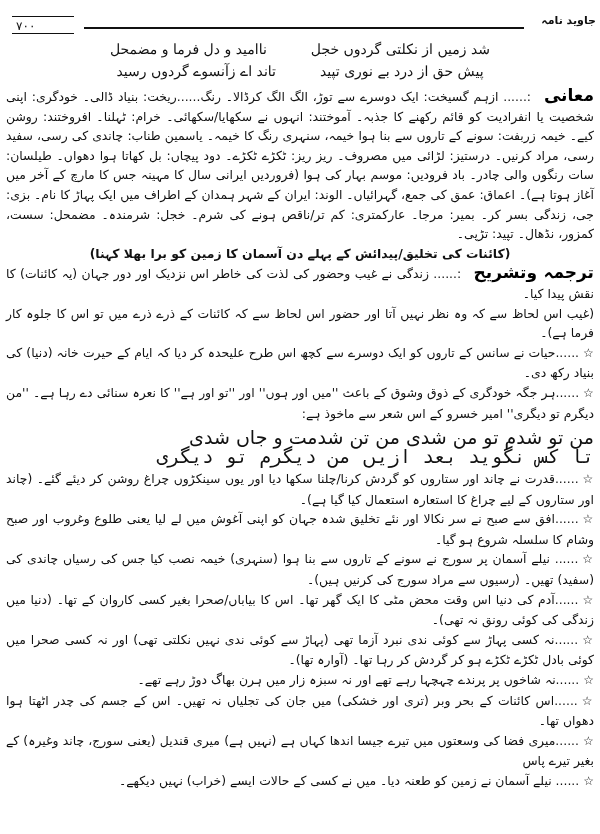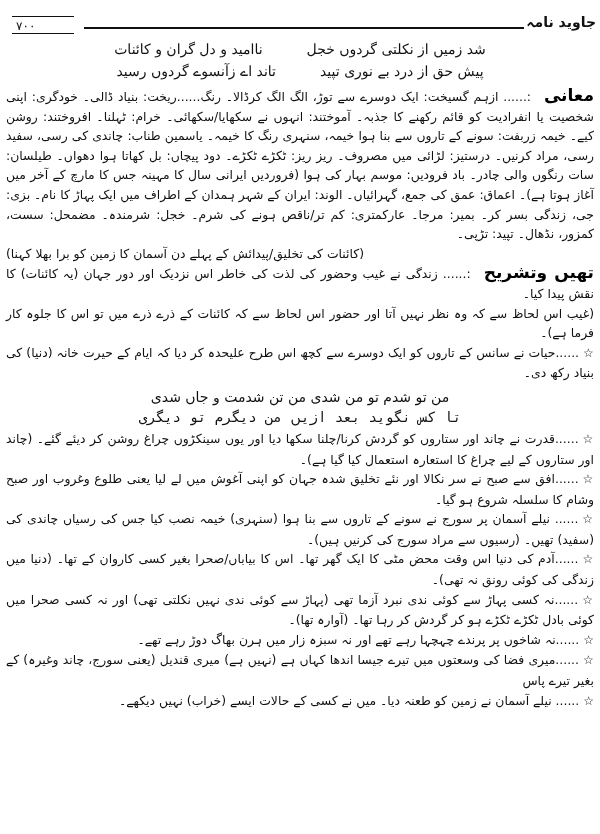--- a/index.html
+++ b/index.html
@@ -49,21 +49,21 @@
     position: absolute;
     left: 76px;
     right: 72px;
     top: 15px;
     border-top: 2.5px solid #111;
   }
   .header-title {
     position: absolute;
     right: 0;
     top: 2px;
-    font-size: 14px;
+    font-size: 11px;
     font-weight: bold;
     direction: rtl;
   }
   .content {
     position: absolute;
     top: 36px;
     left: 6px;
     right: 6px;
     direction: rtl;
     text-align: justify;
@@ -86,22 +86,22 @@
     letter-spacing: 0.5px;
     margin-left: 8px;
     color: #000;
   }
   .para { margin: 0; }
   .para .star {
     font-size: 12px;
     margin-left: 4px;
   }
   .quote-block {
-    text-align: center;
-    font-size: 14px;
+    text-align: right;
+    font-size: 19px;
     line-height: 21px;
     margin: 4px 0 0 0;
   }
   .quote-block .q2 { letter-spacing: 1px; font-family: Liberation Mono, monospace; }
 </style>
 </head>
 <body>
 
 <div class="page">
 
@@ -109,44 +109,47 @@
     <div class="page-number-box">۷۰۰</div>
     <div class="header-rule"></div>
     <div class="header-title">جاوید نامہ</div>
   </div>
 
   <div class="content">
 
     <div class="verse-block">
       <div class="verse">
         <span>شد زمیں از نکلتی گردوں خجل</span>
-        <span>ناامید و دل گران و کائنات</span>
+        <span>ناامید و دل فرما و مضمحل</span>
       </div>
       <div class="verse">
         <span>پیش حق از درد بے نوری تپید</span>
         <span>تاند اے زآنسوے گردوں رسید</span>
       </div>
     </div>
 
     <p class="para">
       <span class="section-heading">معانی</span>
       <span>:......</span>
       <span>ازہم گسیخت: ایک دوسرے سے توڑ، الگ الگ کرڈالا۔ رنگ......ریخت: بنیاد ڈالی۔ خودگری: اپنی شخصیت یا انفرادیت کو قائم رکھنے کا جذبہ۔ آموختند: انہوں نے سکھایا/سکھائی۔ خرام: ٹہلنا۔ افروختند: روشن کیے۔ خیمہ زربفت: سونے کے تاروں سے بنا ہوا خیمہ، سنہری رنگ کا خیمہ۔ یاسمین طناب: چاندی کی رسی، سفید رسی، مراد کرنیں۔ درستیز: لڑائی میں مصروف۔ ریز ریز: ٹکڑے ٹکڑے۔ دود پیچاں: بل کھاتا ہوا دھواں۔ طیلسان: سات رنگوں والی چادر۔ باد فرودیں: موسم بہار کی ہوا (فروردیں ایرانی سال کا مہینہ جس کا مارچ کے آخر میں آغاز ہوتا ہے)۔ اعماق: عمق کی جمع، گہرائیاں۔ الوند: ایران کے شہر ہمدان کے اطراف میں ایک پہاڑ کا نام۔ بزی: جی، زندگی بسر کر۔ بمیر: مرجا۔ عارکمتری: کم تر/ناقص ہونے کی شرم۔ خجل: شرمندہ۔ مضمحل: سست، کمزور، نڈھال۔ تپید: تڑپی۔</span>
     </p>
-    <p class="para" style="text-align:left;">(کائنات کی تخلیق/پیدائش کے پہلے دن آسمان کا زمین کو برا بھلا کہنا)</p>
+    <p class="para" style="text-align:center;font-weight:bold;">(کائنات کی تخلیق/پیدائش کے پہلے دن آسمان کا زمین کو برا بھلا کہنا)</p>
 
     <p class="para">
-      <span class="section-heading">تھیں وتشریح</span>
+      <span class="section-heading">ترجمہ وتشریح</span>
       <span>:......</span>
       <span>زندگی نے غیب وحضور کی لذت کی خاطر اس نزدیک اور دور جہان (یہ کائنات) کا نقش پیدا کیا۔</span>
     </p>
     <p class="para">(غیب اس لحاظ سے کہ وہ نظر نہیں آتا اور حضور اس لحاظ سے کہ کائنات کے ذرے ذرے میں تو اس کا جلوہ کار فرما ہے)۔</p>
 
     <p class="para">
       <span class="star">☆</span><span>......حیات نے سانس کے تاروں کو ایک دوسرے سے کچھ اس طرح علیحدہ کر دیا کہ ایام کے حیرت خانہ (دنیا) کی بنیاد رکھ دی۔</span>
+    </p>
+    <p class="para">
+      <span class="star">☆</span><span>......ہر جگہ خودگری کے ذوق وشوق کے باعث ''میں اور ہوں'' اور ''تو اور ہے'' کا نعرہ سنائی دے رہا ہے۔ ''من دیگرم تو دیگری'' امیر خسرو کے اس شعر سے ماخوذ ہے:</span>
     </p>
 
     <div class="quote-block">
       <div>من تو شدم تو من شدی من تن شدمت و جاں شدی</div>
       <div class="q2">تا کس نگوید بعد ازیں من دیگرم تو دیگری</div>
     </div>
 
     <p class="para">
       <span class="star">☆</span><span>......قدرت نے چاند اور ستاروں کو گردش کرنا/چلنا سکھا دیا اور یوں سینکڑوں چراغ روشن کر دیئے گئے۔ (چاند اور ستاروں کے لیے چراغ کا استعارہ استعمال کیا گیا ہے)۔</span>
     </p>
@@ -159,20 +162,23 @@
     <p class="para">
       <span class="star">☆</span><span>......آدم کی دنیا اس وقت محض مٹی کا ایک گھر تھا۔ اس کا بیاباں/صحرا بغیر کسی کاروان کے تھا۔ (دنیا میں زندگی کی کوئی رونق نہ تھی)۔</span>
     </p>
     <p class="para">
       <span class="star">☆</span><span>......نہ کسی پہاڑ سے کوئی ندی نبرد آزما تھی (پہاڑ سے کوئی ندی نہیں نکلتی تھی) اور نہ کسی صحرا میں کوئی بادل ٹکڑے ٹکڑے ہو کر گردش کر رہا تھا۔ (آوارہ تھا)۔</span>
     </p>
     <p class="para">
       <span class="star">☆</span><span>......نہ شاخوں پر پرندے چہچہا رہے تھے اور نہ سبزہ زار میں ہرن بھاگ دوڑ رہے تھے۔</span>
     </p>
     <p class="para">
+      <span class="star">☆</span><span>......اس کائنات کے بحر وبر (تری اور خشکی) میں جان کی تجلیاں نہ تھیں۔ اس کے جسم کی چدر اٹھتا ہوا دھواں تھا۔</span>
+    </p>
+    <p class="para">
       <span class="star">☆</span><span>......میری فضا کی وسعتوں میں تیرے جیسا اندھا کہاں ہے (نہیں ہے) میری قندیل (یعنی سورج، چاند وغیرہ) کے بغیر تیرے پاس</span>
     </p>
     <p class="para">
       <span class="star">☆</span><span>...... نیلے آسمان نے زمین کو طعنہ دیا۔ میں نے کسی کے حالات ایسے (خراب) نہیں دیکھے۔</span>
     </p>
 
   </div>
 </div>
 
 </body></html>

